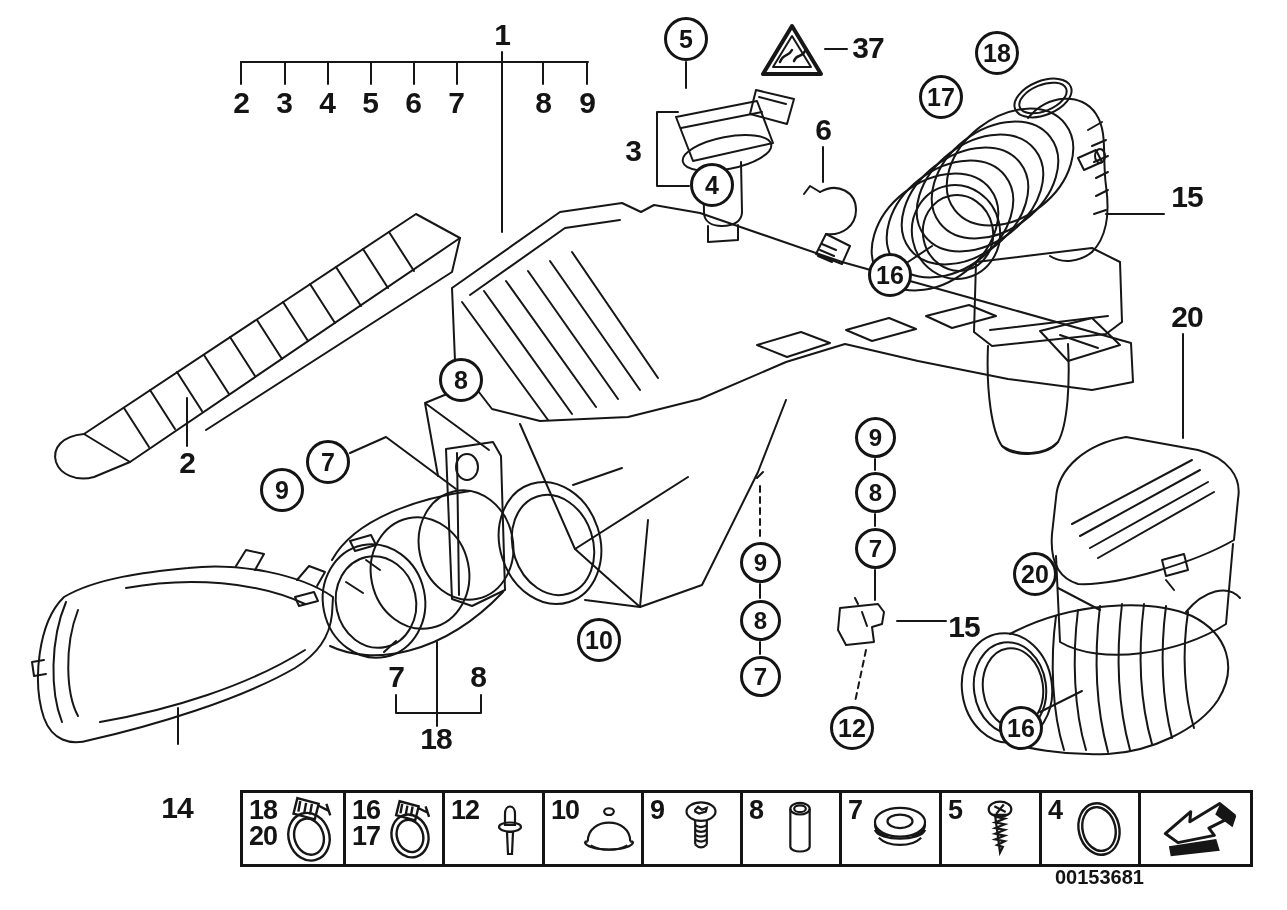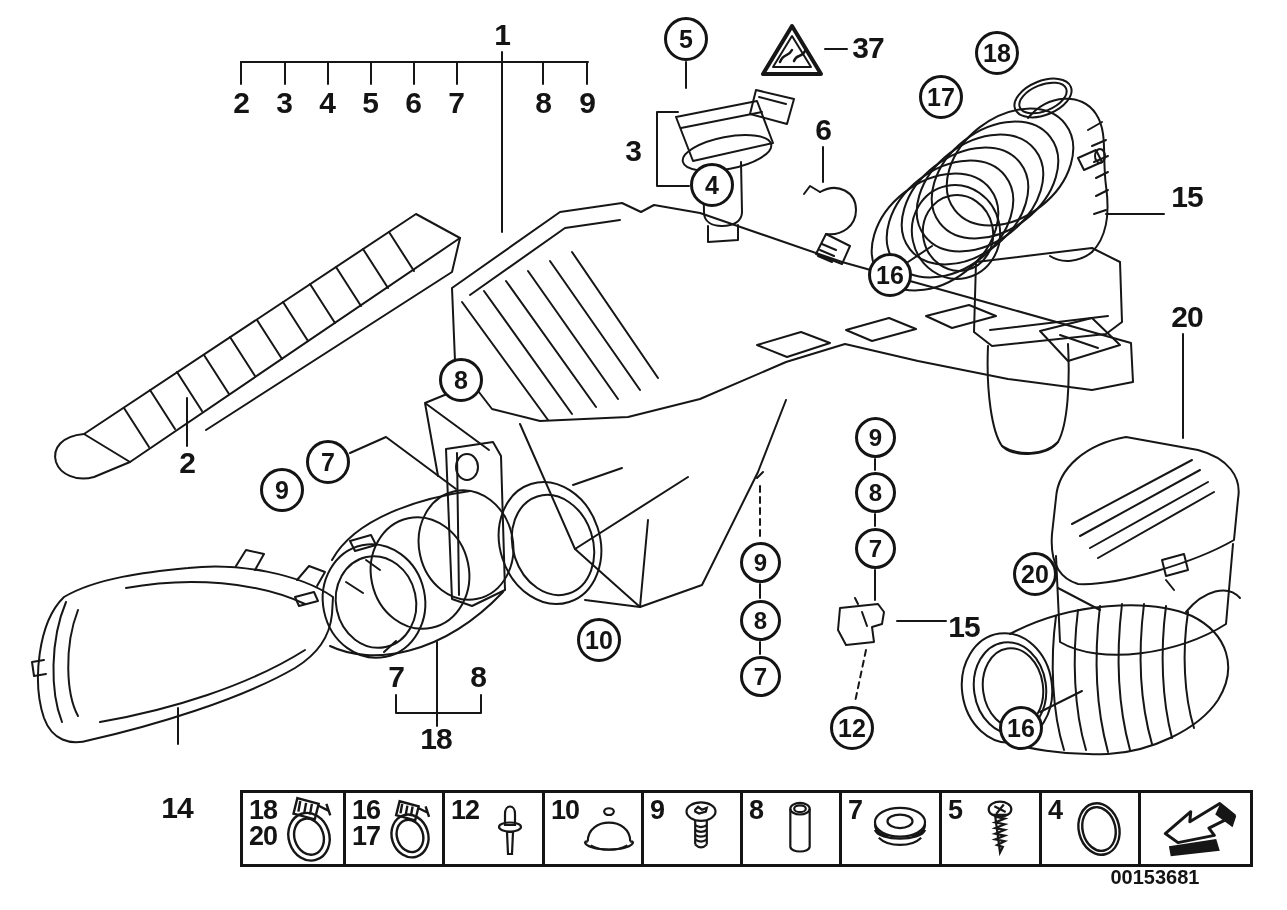--- a/index.html
+++ b/index.html
@@ -12,21 +12,21 @@
   .balloon.sm{width:41px;height:41px;line-height:35px;font-size:24px;}
   .lbl{position:absolute;width:70px;text-align:center;font-size:30px;font-weight:700;
        letter-spacing:-1px;z-index:3;}
   #legend{position:absolute;left:240px;top:790px;width:1013px;height:77px;box-sizing:border-box;
           border:3px solid #141414;display:flex;z-index:2;background:#fff;}
   .cell{box-sizing:border-box;border-right:3px solid #141414;display:flex;align-items:center;
         padding:2px 2px 2px 6px;}
   .cell:last-child{border-right:none;}
   .cell .nums{font-size:27px;font-weight:700;line-height:0.98;letter-spacing:-1px;align-self:flex-start;padding-top:2px;}
   .cell .ic{flex:1;display:flex;justify-content:center;align-items:center;}
-  #plate-number{position:absolute;left:1055px;top:866px;width:200px;text-align:center;
+  #plate-number{position:absolute;left:1055px;top:866px;width:200px;text-align:left;
                 font-size:20px;font-weight:700;z-index:3;}
   svg *{vector-effect:non-scaling-stroke;}
 </style>
 </head>
 <body>
 
 <div id="stage">
 
   <svg id="art" width="1287" height="910" viewBox="0 0 1287 910" fill="none" stroke="#161616" stroke-width="2" stroke-linecap="round" stroke-linejoin="round">
 

